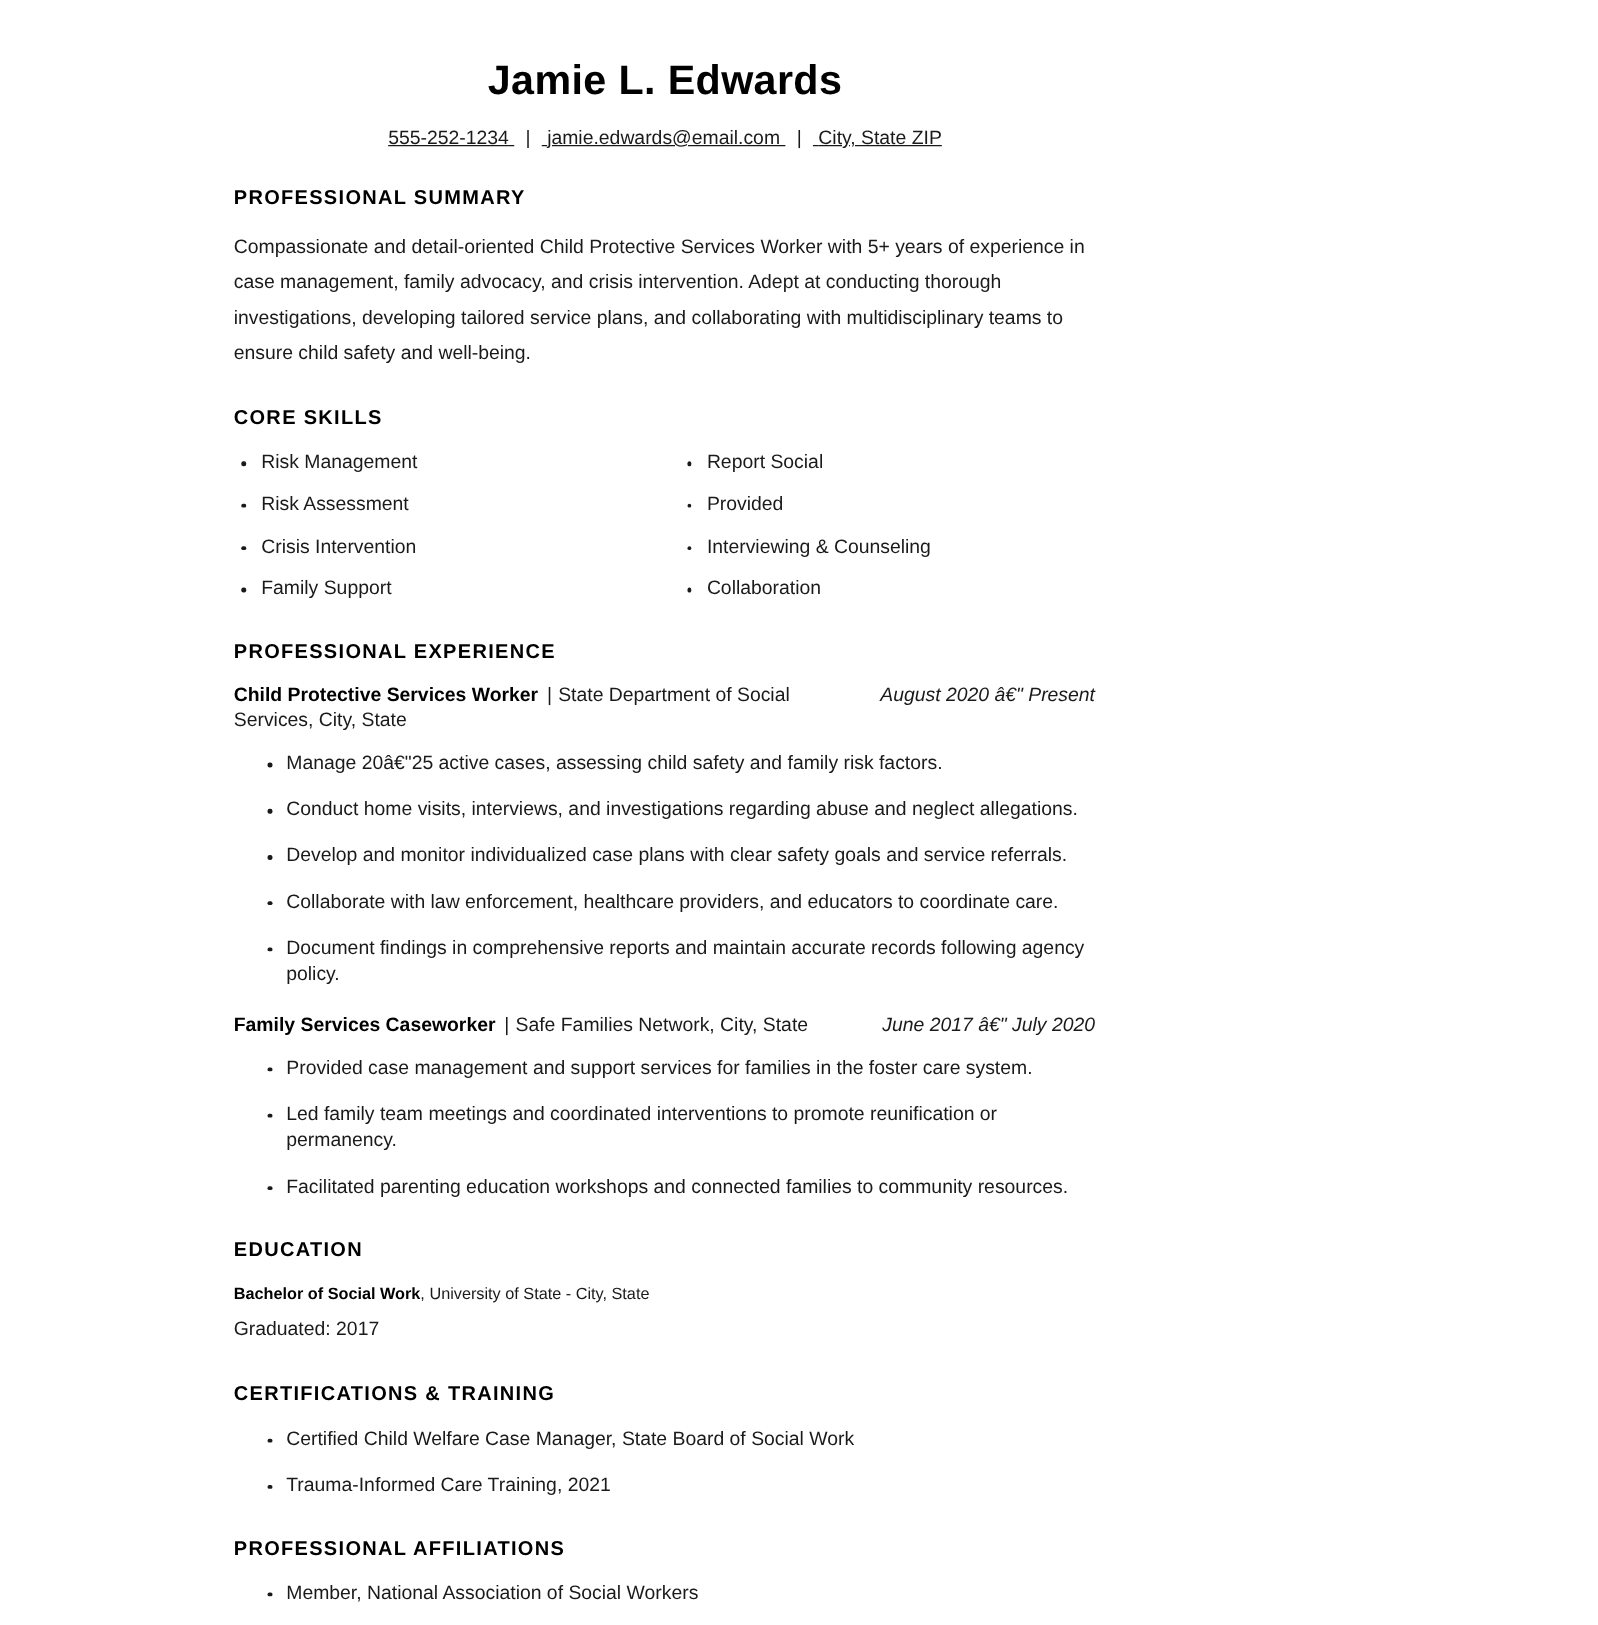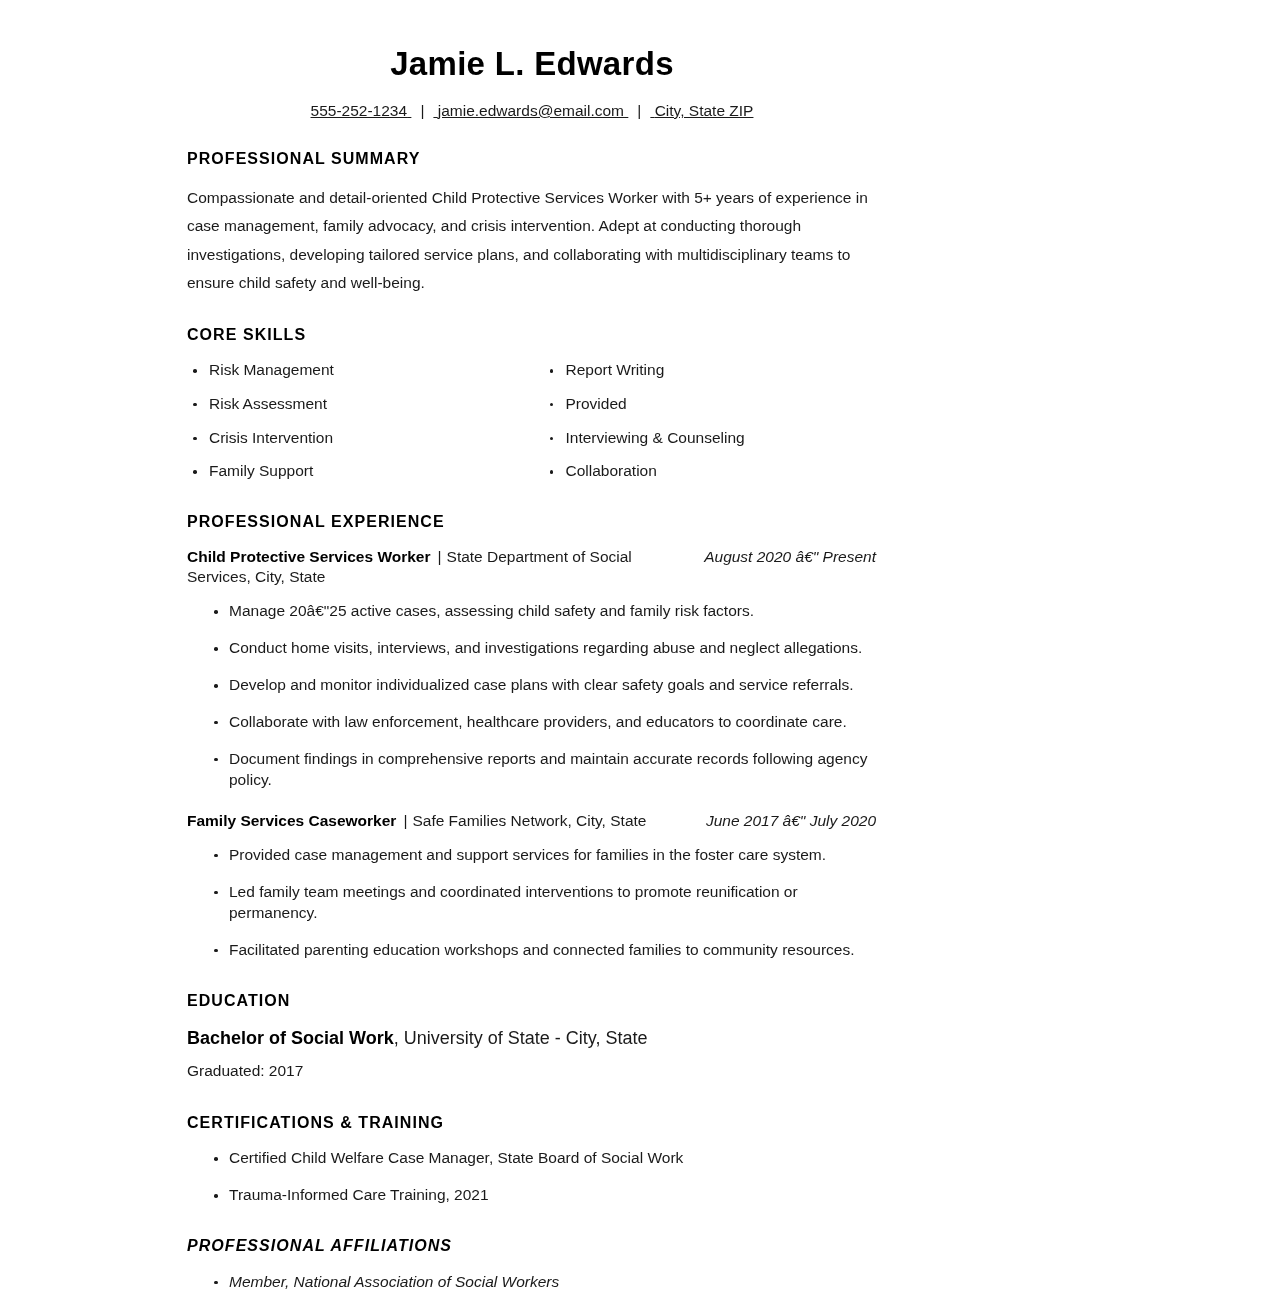--- a/index.html
+++ b/index.html
@@ -67,21 +67,21 @@
     line-height: 1.2;
   }
   .sec {
     margin-bottom: 30px;
   }
   .sec-summary { margin-bottom: 28px; }
   .sec-skills  { margin-bottom: 30px; }
   .sec-exp     { margin-bottom: 30px; }
   .sec-edu     { margin-bottom: 32px; }
   .sec-cert    { margin-bottom: 30px; }
-  .sec-affil   { margin-bottom: 16px; font-style: italic; }
+  .sec-affil   { margin-bottom: 16px; }
 
   
   .summary-text {
     font-size: 15.5px;
     line-height: 1.82;
     margin: 0;
     color: #1a1a1a;
     max-width: 905px;
   }
 
@@ -172,21 +172,21 @@
     left: 6px;
     top: 9px;
     width: 3.5px;
     height: 3.5px;
     border-radius: 50%;
     background: #1a1a1a;
   }
 
   
   .edu-line {
-    font-size: 18px;
+    font-size: 13px;
     line-height: 1.36;
     color: #1a1a1a;
     margin: 0;
   }
   .edu-degree {
     font-weight: bold;
     color: #000000;
   }
   .edu-grad {
     font-size: 15.5px;
@@ -224,21 +224,21 @@
         <div class="skills-col left">
           <ul class="plain">
             <li>Risk Management</li>
             <li>Risk Assessment</li>
             <li>Crisis Intervention</li>
             <li>Family Support</li>
           </ul>
         </div>
         <div class="skills-col right">
           <ul class="plain">
-            <li>Report Writing</li>
+            <li>Report Social</li>
             <li>Provided</li>
             <li>Interviewing &amp; Counseling</li>
             <li>Collaboration</li>
           </ul>
         </div>
       </div>
     </section>
 
     <section class="sec sec-exp">
       <h2 class="sec-title">PROFESSIONAL EXPERIENCE</h2>

